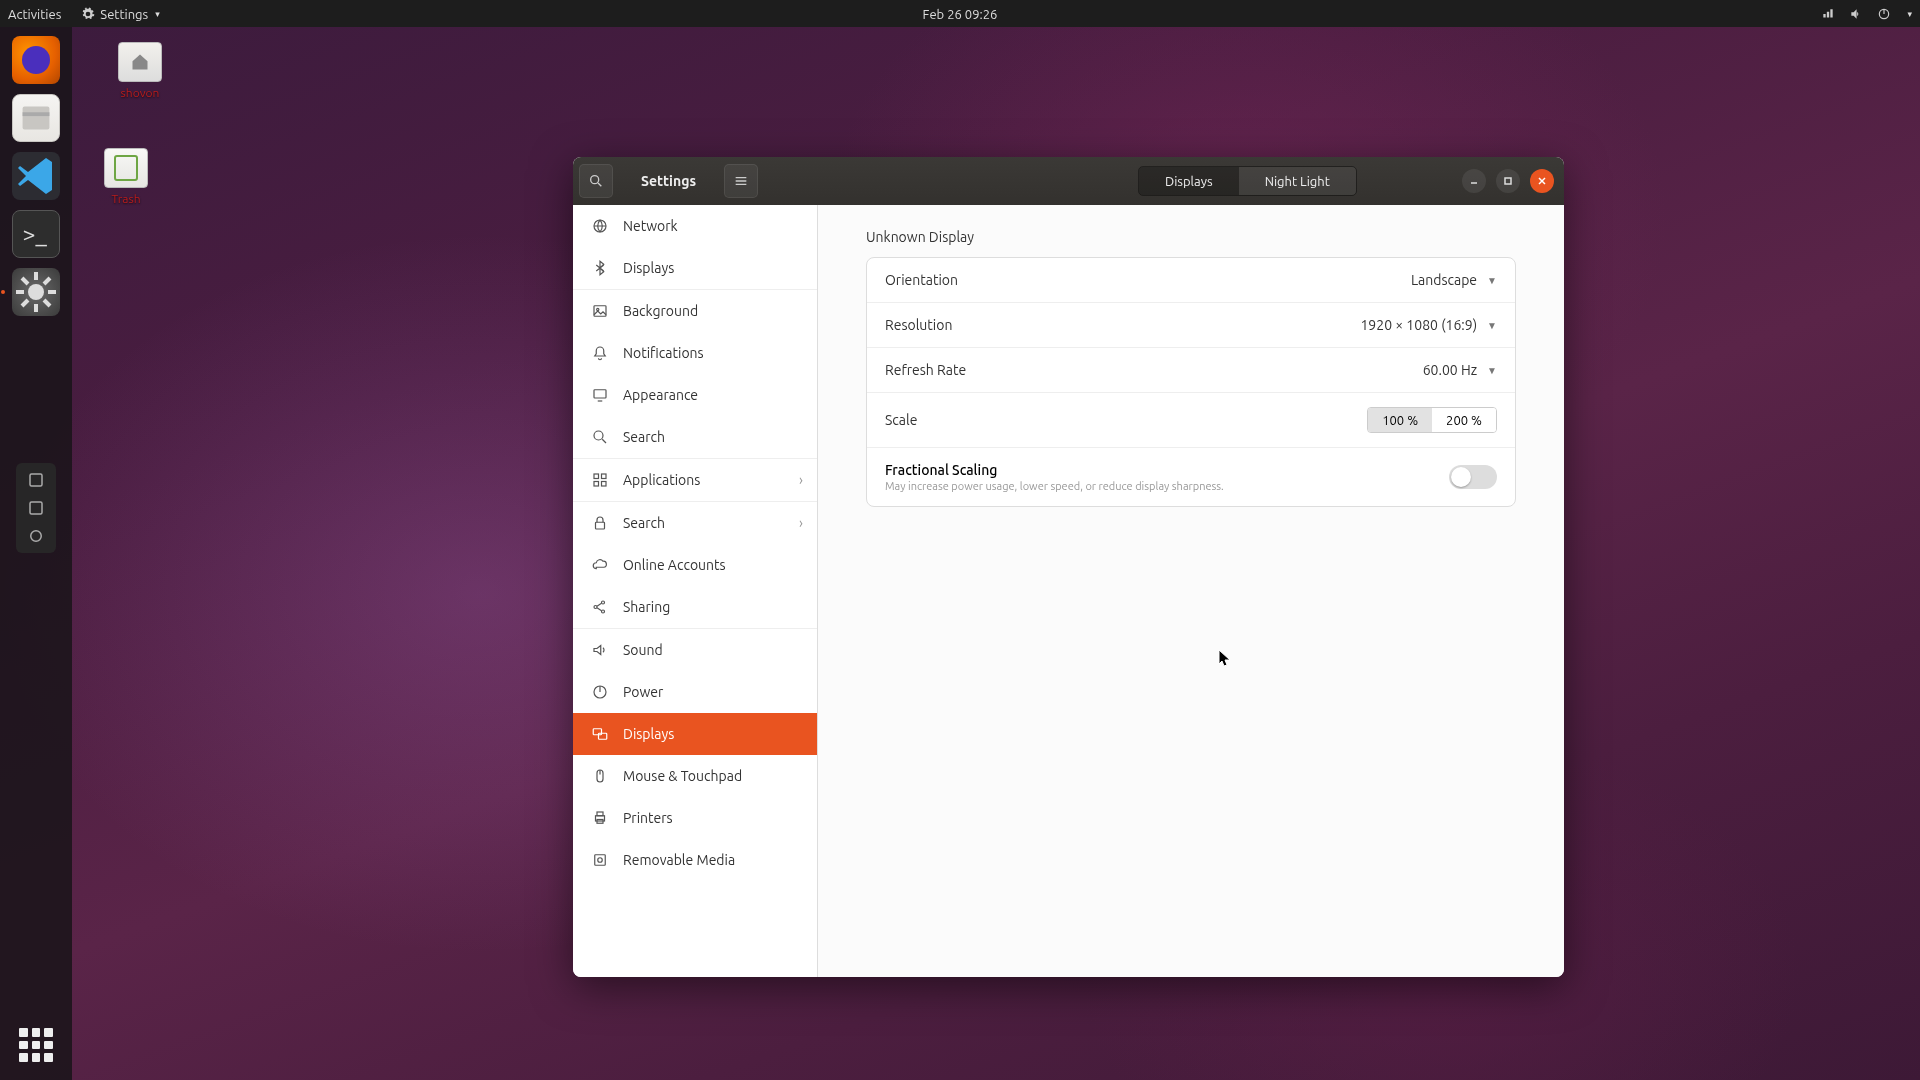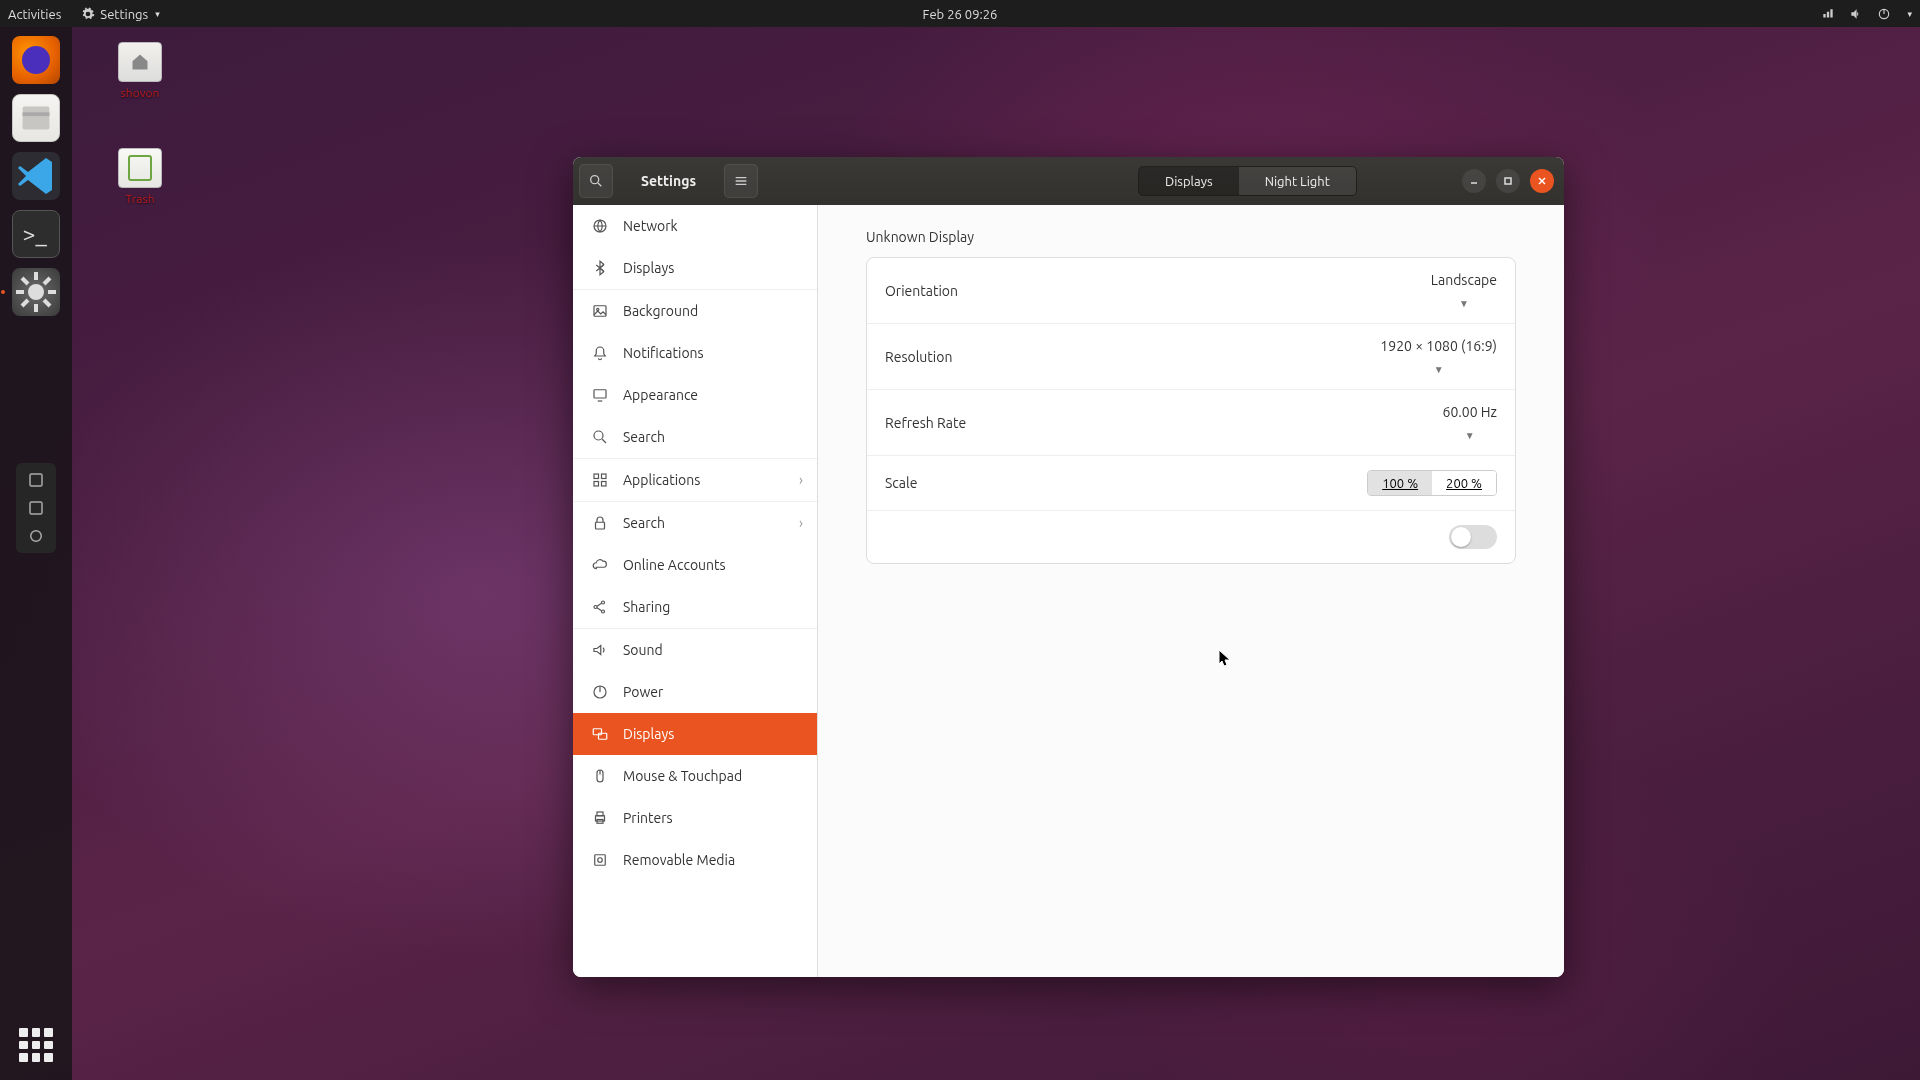--- a/index.html
+++ b/index.html
@@ -108,24 +108,24 @@
 .side-item.active .sicon svg { stroke:#fff;}
 .side-item.sep { border-top:1px solid #eee;}
 .side-chevron { position:absolute; right:14px; color:#999; font-size:14px;}
 
 .content { flex:1; background:#fbfbfb; padding: 24px 48px; overflow:auto;}
 .content h4 { font-size:14px; font-weight:400; color:#333; margin-bottom:12px;}
 .panel { background:#fff; border:1px solid #ddd; border-radius:8px;}
 .prow { display:flex; align-items:center; padding: 14px 18px; border-bottom:1px solid #eee; font-size:14px;}
 .prow:last-child{border-bottom:none;}
 .prow .plabel{color:#333;}
-.prow .pval{margin-left:auto; display:flex; align-items:center; gap:10px; color:#333;flex-direction:column;}
+.prow .pval{margin-left:auto; display:flex; align-items:center; gap:10px; color:#333;}
 .pval .dd{color:#777; font-size:10px;}
 .scale-btns{display:flex; border:1px solid #ccc; border-radius:4px; overflow:hidden;}
-.scale-btns button{border:none; background:#fff; padding:5px 14px; font-size:13px; cursor:pointer;text-decoration:underline;}
+.scale-btns button{border:none; background:#fff; padding:5px 14px; font-size:13px; cursor:pointer;}
 .scale-btns button.sel{background:#e2e2e2;}
 .prow.frac{flex-direction:row; align-items:center;}
 .frac-text .sub{font-size:11px; color:#999; margin-top:2px;}
 .toggle{margin-left:auto; width:48px; height:24px; border-radius:12px; background:#ddd; position:relative;}
 .toggle::after{content:""; position:absolute; left:2px; top:2px; width:20px; height:20px; border-radius:50%; background:#fff; box-shadow:0 1px 2px rgba(0,0,0,0.3);}
 
 .cursor{position:absolute; left:1218px; top:649px; width:14px; height:20px; z-index:200;}
 </style>
 </head>
 <body>
@@ -233,21 +233,21 @@
 </div>
 
 <div class="desk-icon" style="left:100px; top:42px;">
   <div class="ibox">
       <svg viewBox="0 0 24 24" width="20" height="20">
         <path d="M3 11l9-8 9 8v10H3V11z" fill="#888"></path>
       </svg>
     </div>
   <span>shovon</span>
 </div>
-<div class="desk-icon trash" style="left:100px; top:148px;">
+<div class="desk-icon trash" style="left:86px; top:148px;">
   <div class="ibox"></div>
   <span>Trash</span>
 </div>
 
 <div class="window">
   <div class="titlebar">
     <div class="tb-btn tb-search">
       <svg viewBox="0 0 24 24" width="16" height="16">
           <circle cx="10" cy="10" r="6" fill="none" stroke="#ccc" stroke-width="2"></circle>
           <line x1="15" y1="15" x2="20" y2="20" stroke="#ccc" stroke-width="2"></line>
@@ -435,20 +435,24 @@
         <div class="prow">
           <span class="plabel">Scale</span>
           <span class="pval">
             <span class="scale-btns">
               <button class="sel">100 %</button>
               <button>200 %</button>
             </span>
           </span>
         </div>
         <div class="prow frac">
+          <div class="frac-text">
+            <div style="font-weight:500;">Fractional Scaling</div>
+            <div class="sub">May increase power usage, lower speed, or reduce display sharpness.</div>
+          </div>
           <div class="toggle"></div>
         </div>
       </div>
     </div>
   </div>
 </div>
 
 <svg class="cursor" viewBox="0 0 14 20">
     <path d="M1 1l0 14 3-3 2 5 3-1-2-5 5 0z" fill="#000" stroke="#fff" stroke-width="1"></path>
   </svg>

